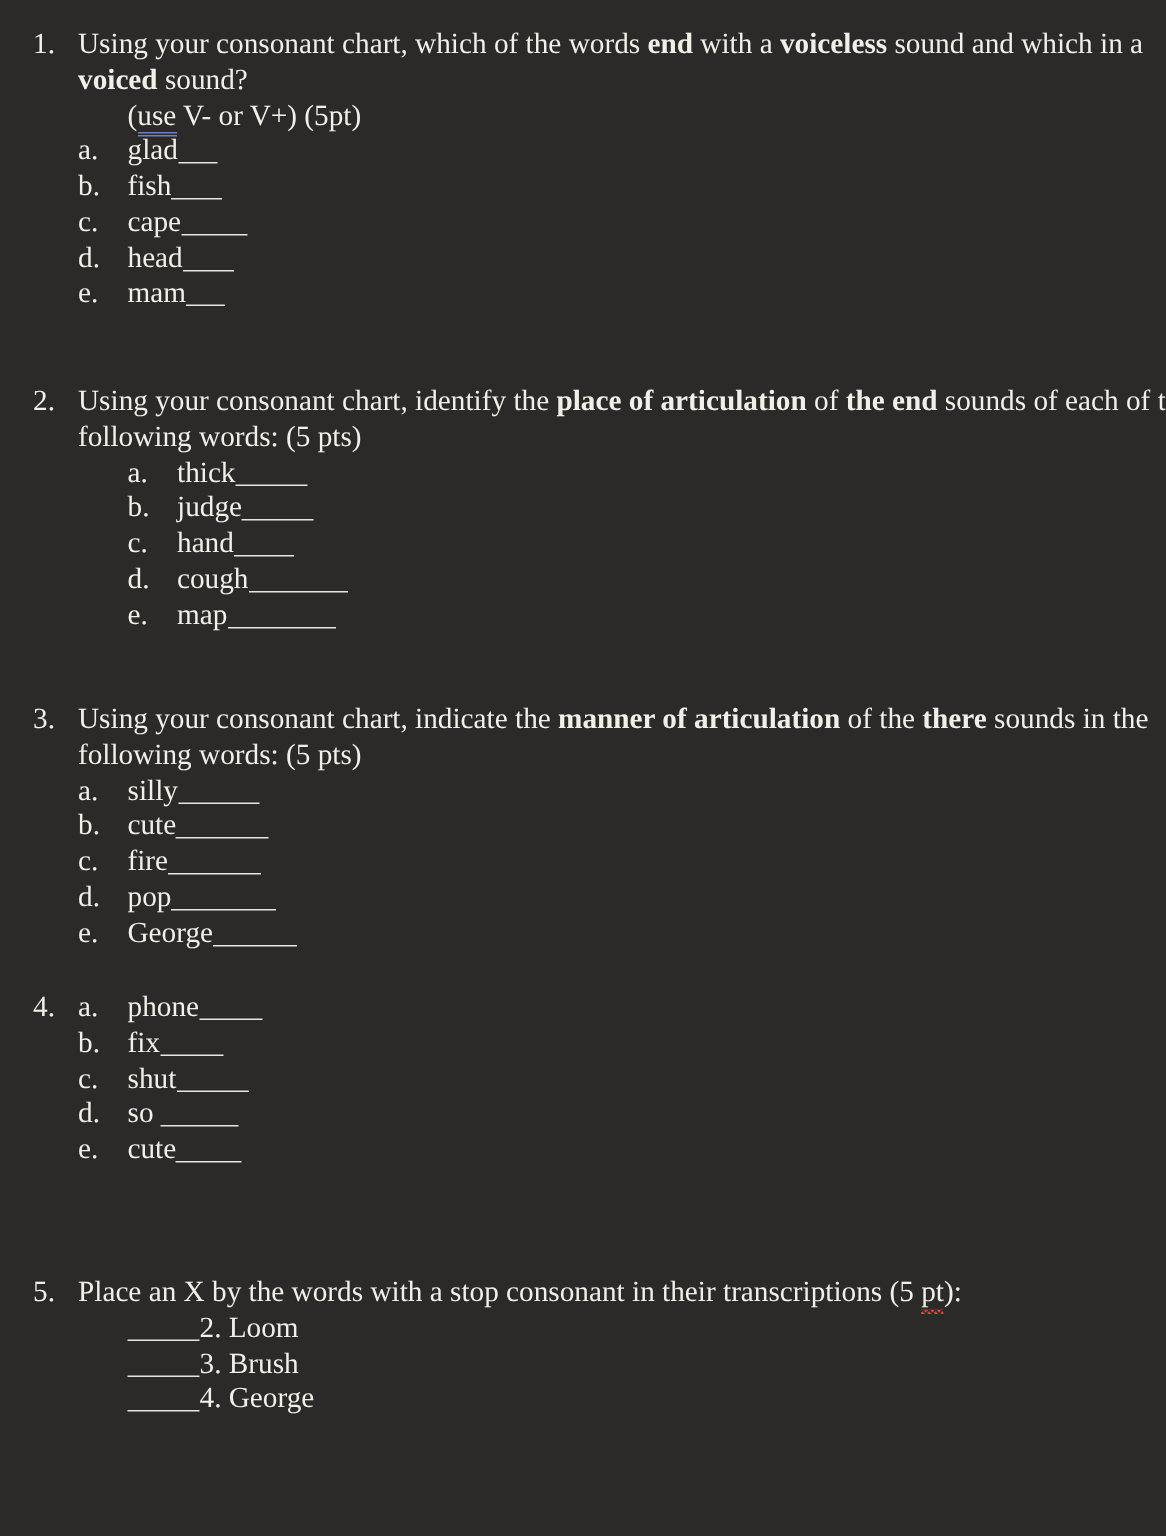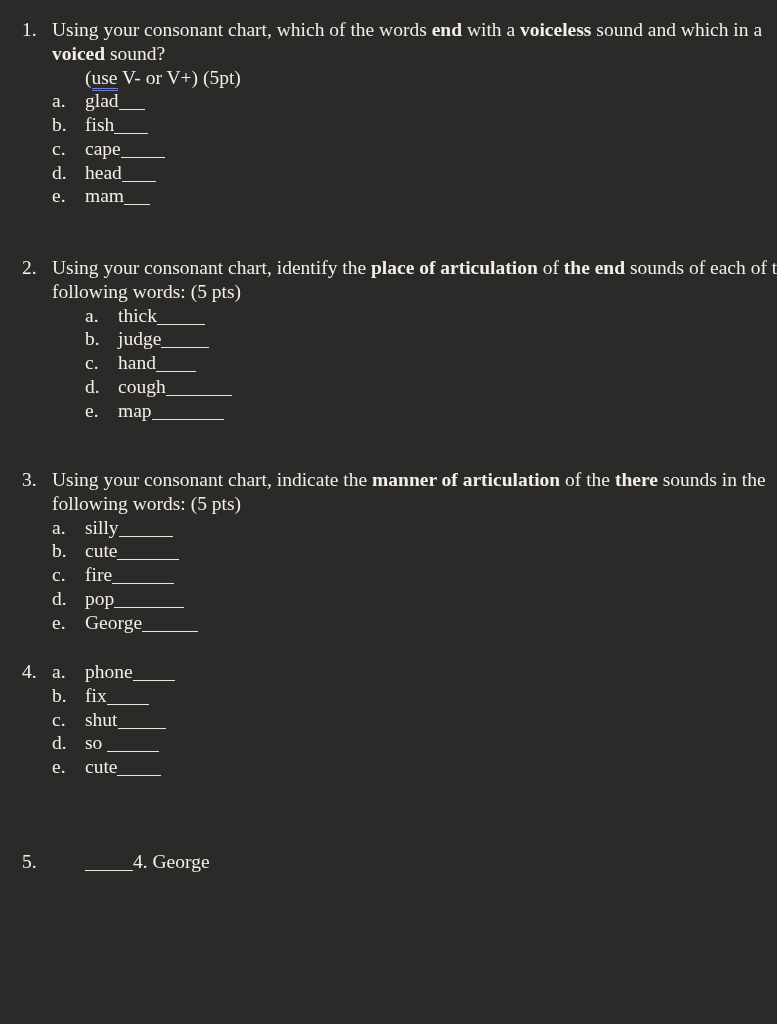--- a/index.html
+++ b/index.html
@@ -163,18 +163,21 @@
         <li class="subitem"><span class="sub-mark">a.</span><span>phone</span><span class="blank" style="width: 42px;"></span></li>
         <li class="subitem"><span class="sub-mark">b.</span><span>fix</span><span class="blank" style="width: 42px;"></span></li>
         <li class="subitem"><span class="sub-mark">c.</span><span>shut</span><span class="blank" style="width: 48px;"></span></li>
         <li class="subitem"><span class="sub-mark">d.</span><span>so </span><span class="blank" style="width: 52px;"></span></li>
         <li class="subitem"><span class="sub-mark">e.</span><span>cute</span><span class="blank" style="width: 44px;"></span></li>
       </ul>
   </div>
 
   <div class="question" id="q5">
     <span class="q-num">5.</span>
+    <span class="q-text">Place an X by the words with a stop consonant in their transcriptions (5 <span class="spell">pt</span>):</span>
     <ul class="xlist">
+        <li class="xitem"><span class="blank" style="width: 48px;"></span><span>2. </span><span>Loom</span></li>
+        <li class="xitem"><span class="blank" style="width: 48px;"></span><span>3. </span><span>Brush</span></li>
         <li class="xitem"><span class="blank" style="width: 48px;"></span><span>4. </span><span>George</span></li>
       </ul>
   </div>
 
 </div>
 
 </body></html>

